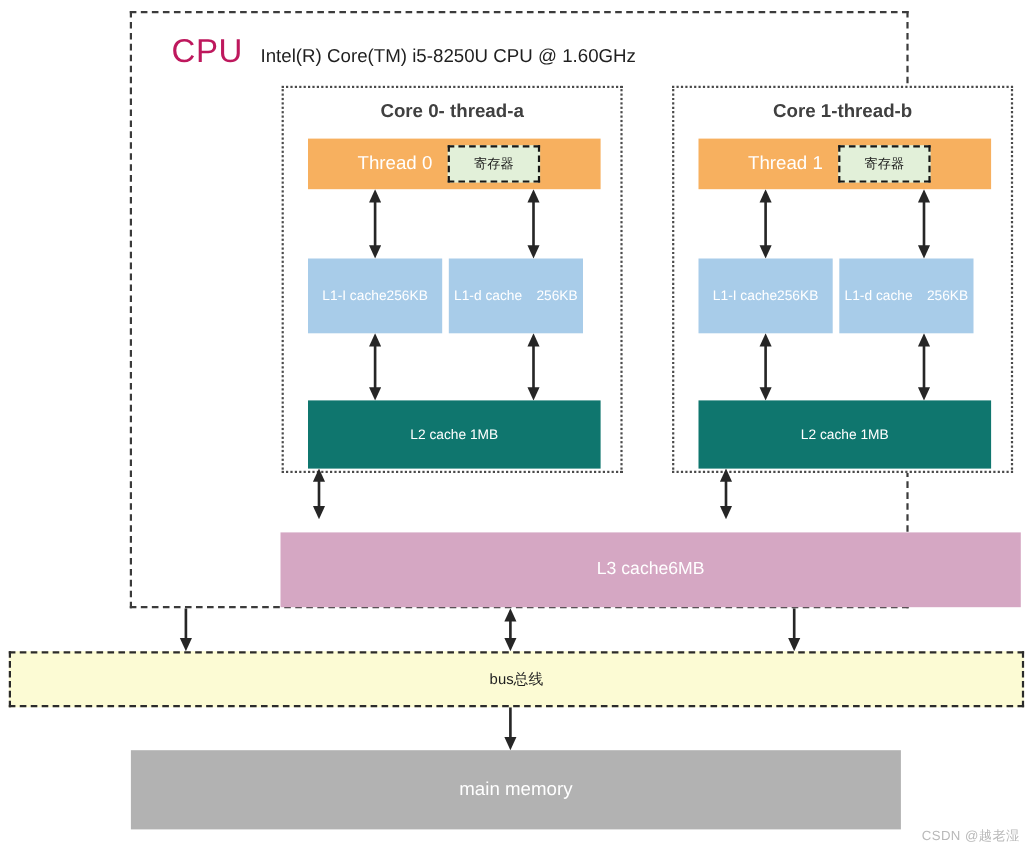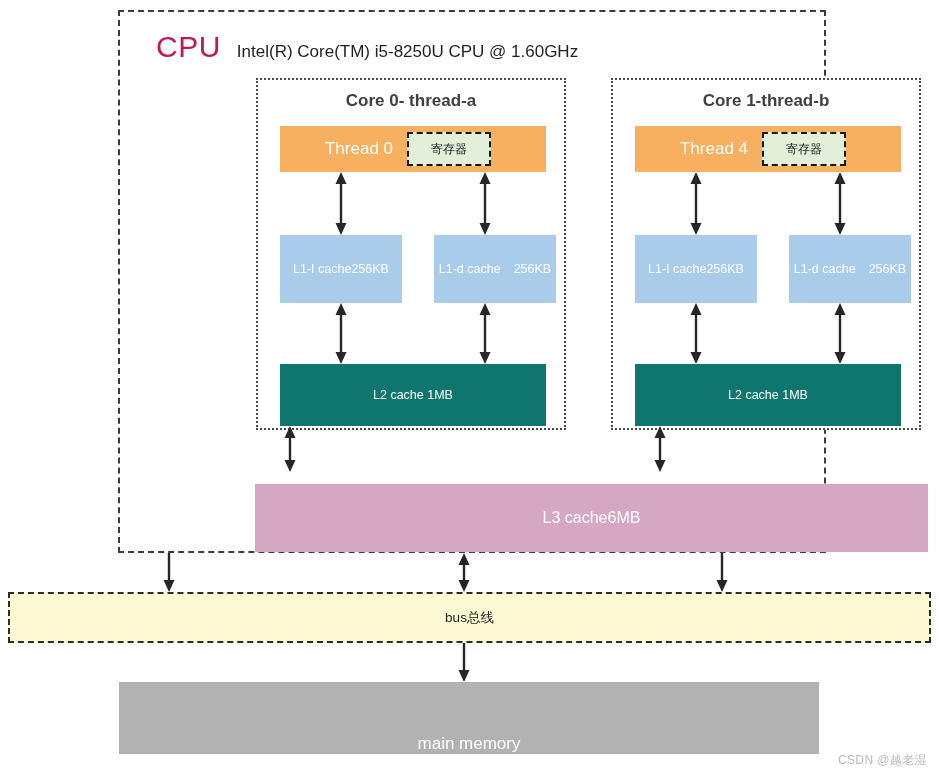--- a/index.html
+++ b/index.html
@@ -120,21 +120,21 @@
     color: #ffffff;
     font-size: 12.5px;
     line-height: 17px;
     text-align: center;
     display: flex;
     flex-direction: row;
     align-items: center;
     justify-content: center;
   }
   .l1-i { left: 22px; }
-  .l1-d { left: 176px; gap: 13px; }
+  .l1-d { left: 150px; gap: 13px; }
 
   
   .l2-box {
     position: absolute;
     left: 22px;
     top: 284px;
     width: 266px;
     height: 62px;
     background: #0f766e;
     color: #ffffff;
@@ -183,21 +183,21 @@
   .mem-box {
     position: absolute;
     left: 119px;
     top: 682px;
     width: 700px;
     height: 72px;
     background: #B2B2B2;
     color: #ffffff;
     font-size: 17px;
     display: flex;
-    align-items: flex-end;
+    align-items: center;
     justify-content: center;
   }
 
   
   .arrow {
     position: absolute;
   }
 
   
   .watermark {
@@ -259,21 +259,21 @@
         <line x1="9" y1="8" x2="9" y2="53" stroke="#262626" stroke-width="2.4"></line>
         <polygon points="9,0 3.5,12 14.5,12" fill="#262626"></polygon>
         <polygon points="9,61 3.5,49 14.5,49" fill="#262626"></polygon>
       </svg>
     </div>
 
     <div class="core-box core-1">
       <div class="core-title">Core 1-thread-b</div>
 
       <div class="thread-bar">
-        <span class="thread-label">Thread 4</span>
+        <span class="thread-label">Thread 1</span>
         <span class="register-box">寄存器</span>
       </div>
 
       <div class="l1-box l1-i">
         <span>L1-I cache</span>
         <span>256KB</span>
       </div>
       <div class="l1-box l1-d">
         <span>L1-d cache</span>
         <span>256KB</span>

